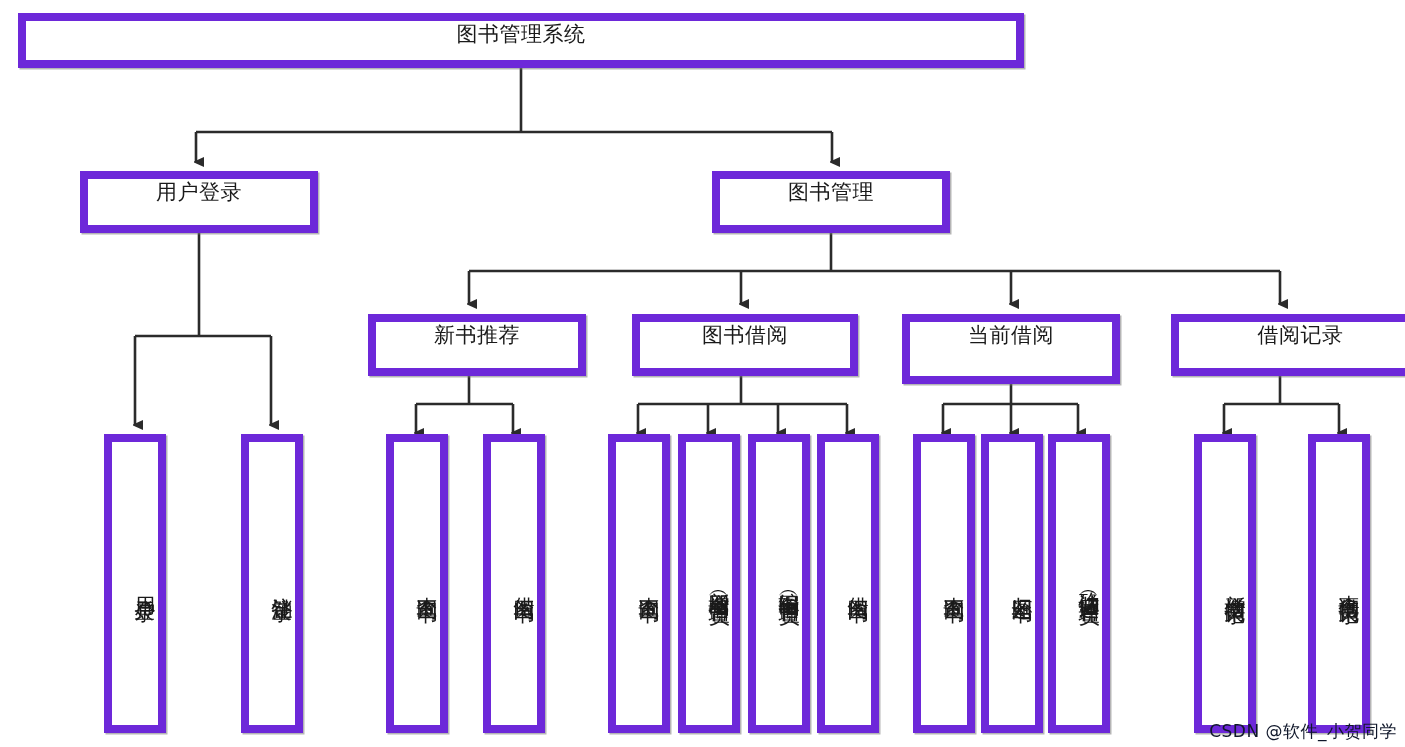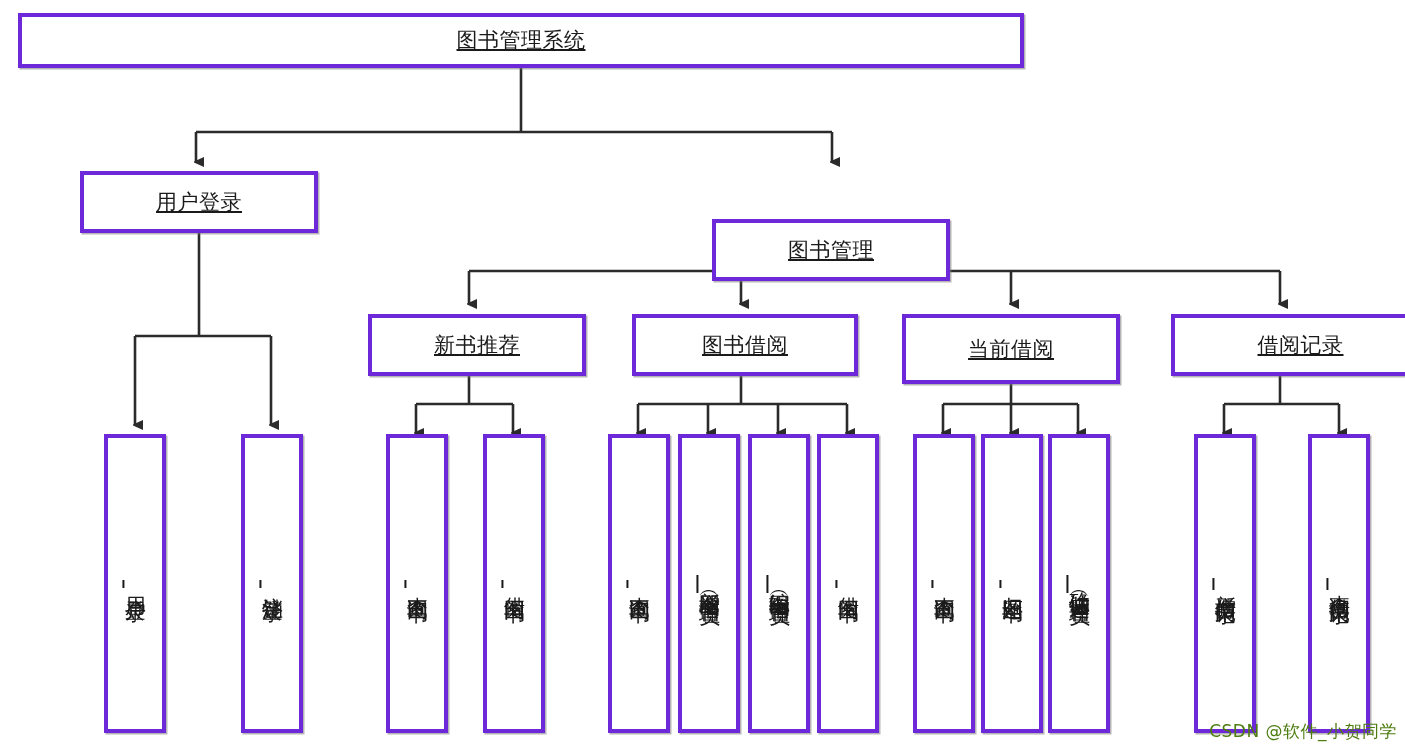--- a/index.html
+++ b/index.html
@@ -17,28 +17,26 @@
   svg#wires{
     position:absolute;
     left:0; top:0;
     width:1405px; height:747px;
     pointer-events:none;
   }
   .node{
     position:absolute;
     box-sizing:border-box;
     background:#ffffff;
-    border:4px solid #6d28d9;
+    border:8px solid #6d28d9;
     box-shadow:1.5px 1.5px 0 0 rgba(120,120,120,0.55);
     display:flex;
-    align-items:center;
     justify-content:center;
     text-align:center;
     line-height:1.28;
-    text-decoration:underline;
   }
   .node.horiz{
     font-size:21px;
     letter-spacing:0.5px;
   }
   .node.vert{
     writing-mode:vertical-rl;
     text-orientation:upright;
     font-size:21px;
     letter-spacing:2px;
@@ -47,21 +45,21 @@
   .node.vert span{
     writing-mode:vertical-rl;
     text-orientation:upright;
     display:block;
   }
   .watermark{
     position:absolute;
     right:8px;
     bottom:4px;
     font-size:17px;
-    color:#4d7c0f;
+    color:#0f172a;
     letter-spacing:0.5px;
     white-space:nowrap;
   }
 </style>
 </head>
 <body>
 
 <div id="canvas">
 
   <svg id="wires" viewBox="0 0 1405 747">
@@ -114,21 +112,21 @@
     </g>
   </svg>
 
   <div class="node horiz" style="left:18px; top:13px; width:1006px; height:55px;">
     <span>图书管理系统</span>
   </div>
 
   <div class="node horiz" style="left:80px; top:171px; width:238px; height:62px;">
     <span>用户登录</span>
   </div>
-  <div class="node horiz" style="left:712px; top:171px; width:238px; height:62px;margin-top:48px;">
+  <div class="node horiz" style="left:712px; top:171px; width:238px; height:62px;">
     <span>图书管理</span>
   </div>
 
   <div class="node horiz" style="left:368px; top:314px; width:218px; height:62px;">
     <span>新书推荐</span>
   </div>
   <div class="node horiz" style="left:632px; top:314px; width:226px; height:62px;">
     <span>图书借阅</span>
   </div>
   <div class="node horiz" style="left:902px; top:314px; width:218px; height:70px;">

